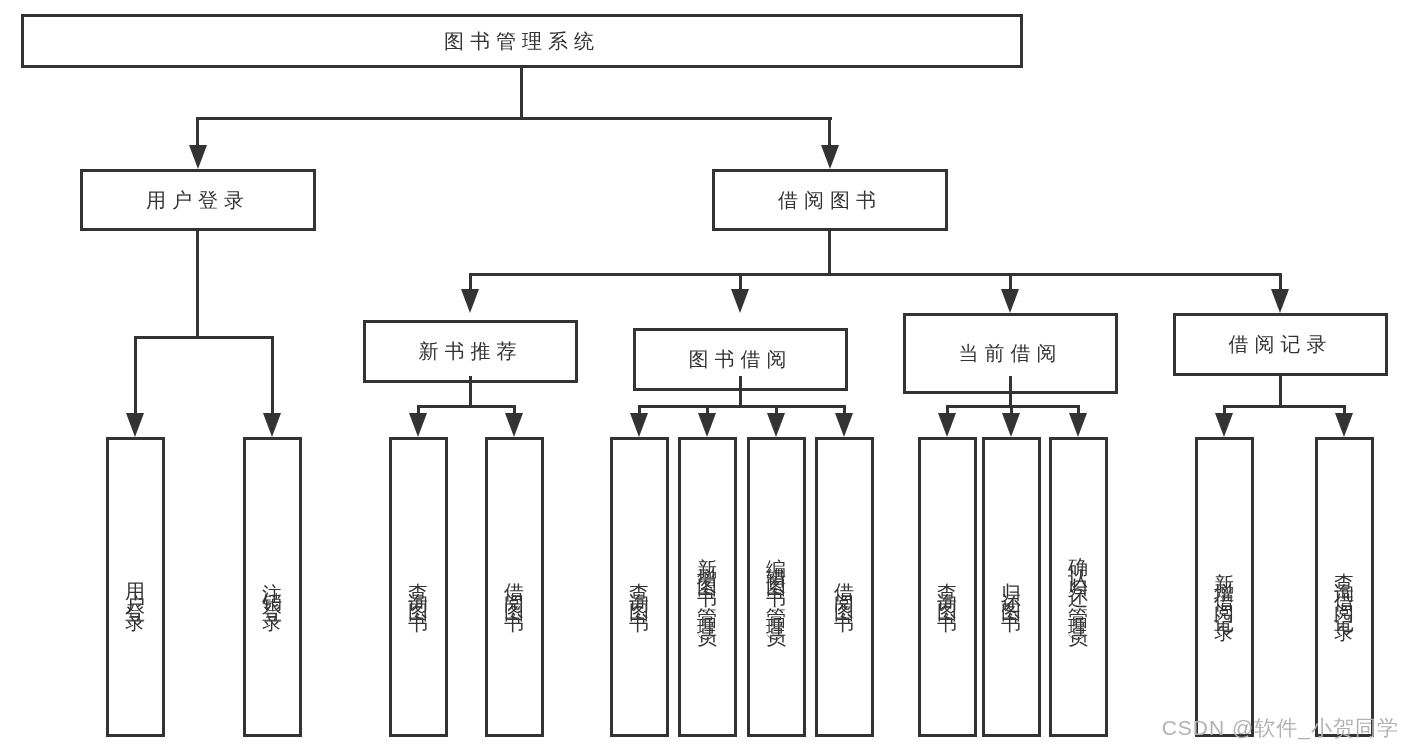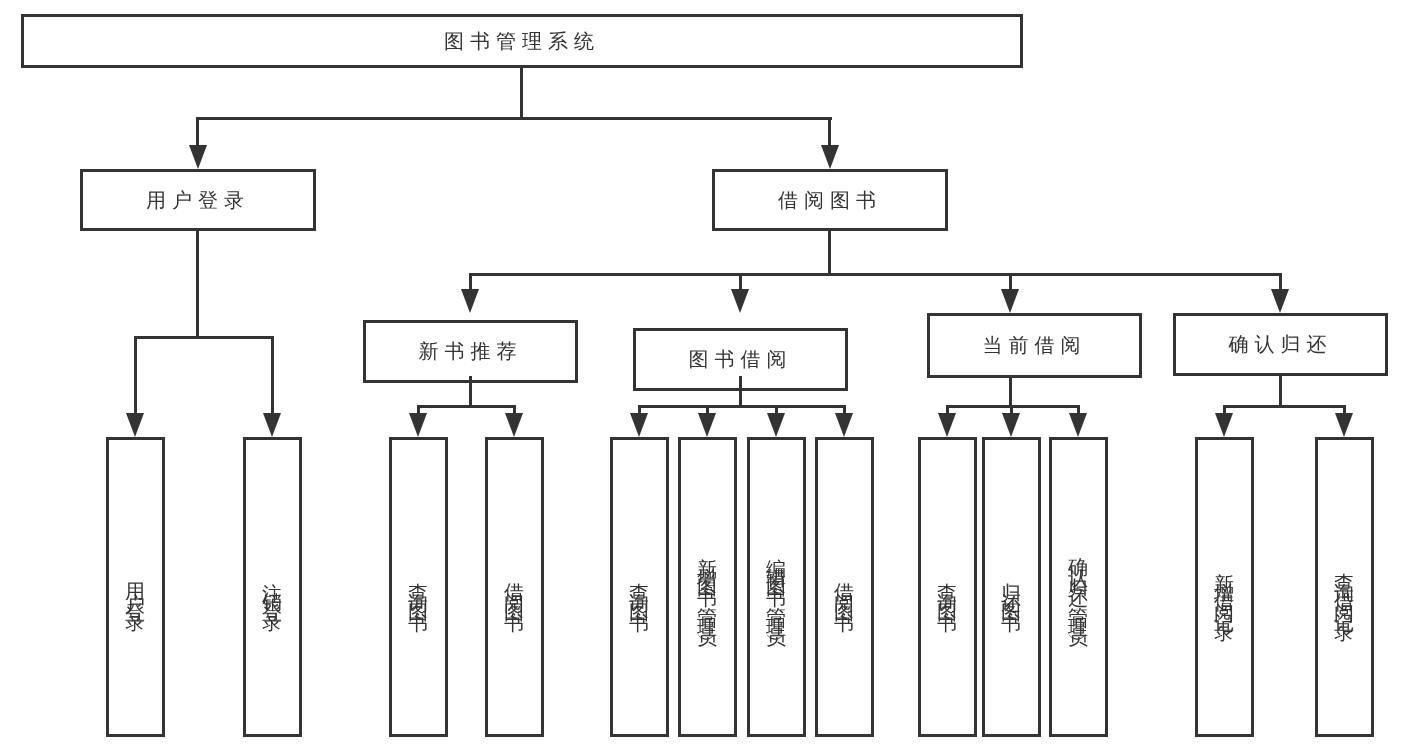--- a/index.html
+++ b/index.html
@@ -62,22 +62,22 @@
   <div class="ah" style="left:461px;top:289px;"></div>
   <div class="ln" style="left:739px;top:273px;width:3px;height:19px;"></div>
   <div class="ah" style="left:731px;top:289px;"></div>
   <div class="ln" style="left:1009px;top:273px;width:3px;height:19px;"></div>
   <div class="ah" style="left:1001px;top:289px;"></div>
   <div class="ln" style="left:1279px;top:273px;width:3px;height:19px;"></div>
   <div class="ah" style="left:1271px;top:289px;"></div>
 
   <div class="bx" style="left:363px;top:320px;width:215px;height:63px;">新书推荐</div>
   <div class="bx" style="left:633px;top:328px;width:215px;height:63px;">图书借阅</div>
-  <div class="bx" style="left:903px;top:313px;width:215px;height:65px;margin-left:24px;">当前借阅</div>
-  <div class="bx" style="left:1173px;top:313px;width:215px;height:63px;">确认归还</div>
+  <div class="bx" style="left:903px;top:313px;width:215px;height:81px;">当前借阅</div>
+  <div class="bx" style="left:1173px;top:313px;width:215px;height:63px;">借阅记录</div>
 
   <div class="ln" style="left:469px;top:376px;width:3px;height:32px;"></div>
   <div class="ln" style="left:417px;top:405px;width:99px;height:3px;"></div>
   <div class="ln" style="left:417px;top:405px;width:3px;height:11px;"></div>
   <div class="ah" style="left:409px;top:413px;"></div>
   <div class="ln" style="left:513px;top:405px;width:3px;height:11px;"></div>
   <div class="ah" style="left:505px;top:413px;"></div>
 
   <div class="ln" style="left:739px;top:376px;width:3px;height:32px;"></div>
   <div class="ln" style="left:638px;top:405px;width:208px;height:3px;"></div>
@@ -117,14 +117,15 @@
   <div class="bx vert" style="left:747px;top:437px;width:59px;height:300px;">编辑图书（管理员）</div>
   <div class="bx vert" style="left:815px;top:437px;width:59px;height:300px;">借阅图书</div>
 
   <div class="bx vert" style="left:918px;top:437px;width:59px;height:300px;">查询图书</div>
   <div class="bx vert" style="left:982px;top:437px;width:59px;height:300px;">归还图书</div>
   <div class="bx vert" style="left:1049px;top:437px;width:59px;height:300px;">确认归还（管理员）</div>
 
   <div class="bx vert" style="left:1195px;top:437px;width:59px;height:300px;">新增借阅记录</div>
   <div class="bx vert" style="left:1315px;top:437px;width:59px;height:300px;">查询借阅记录</div>
 
+  <div class="watermark">CSDN @软件_小贺同学</div>
 
 </div>
 
 </body></html>

